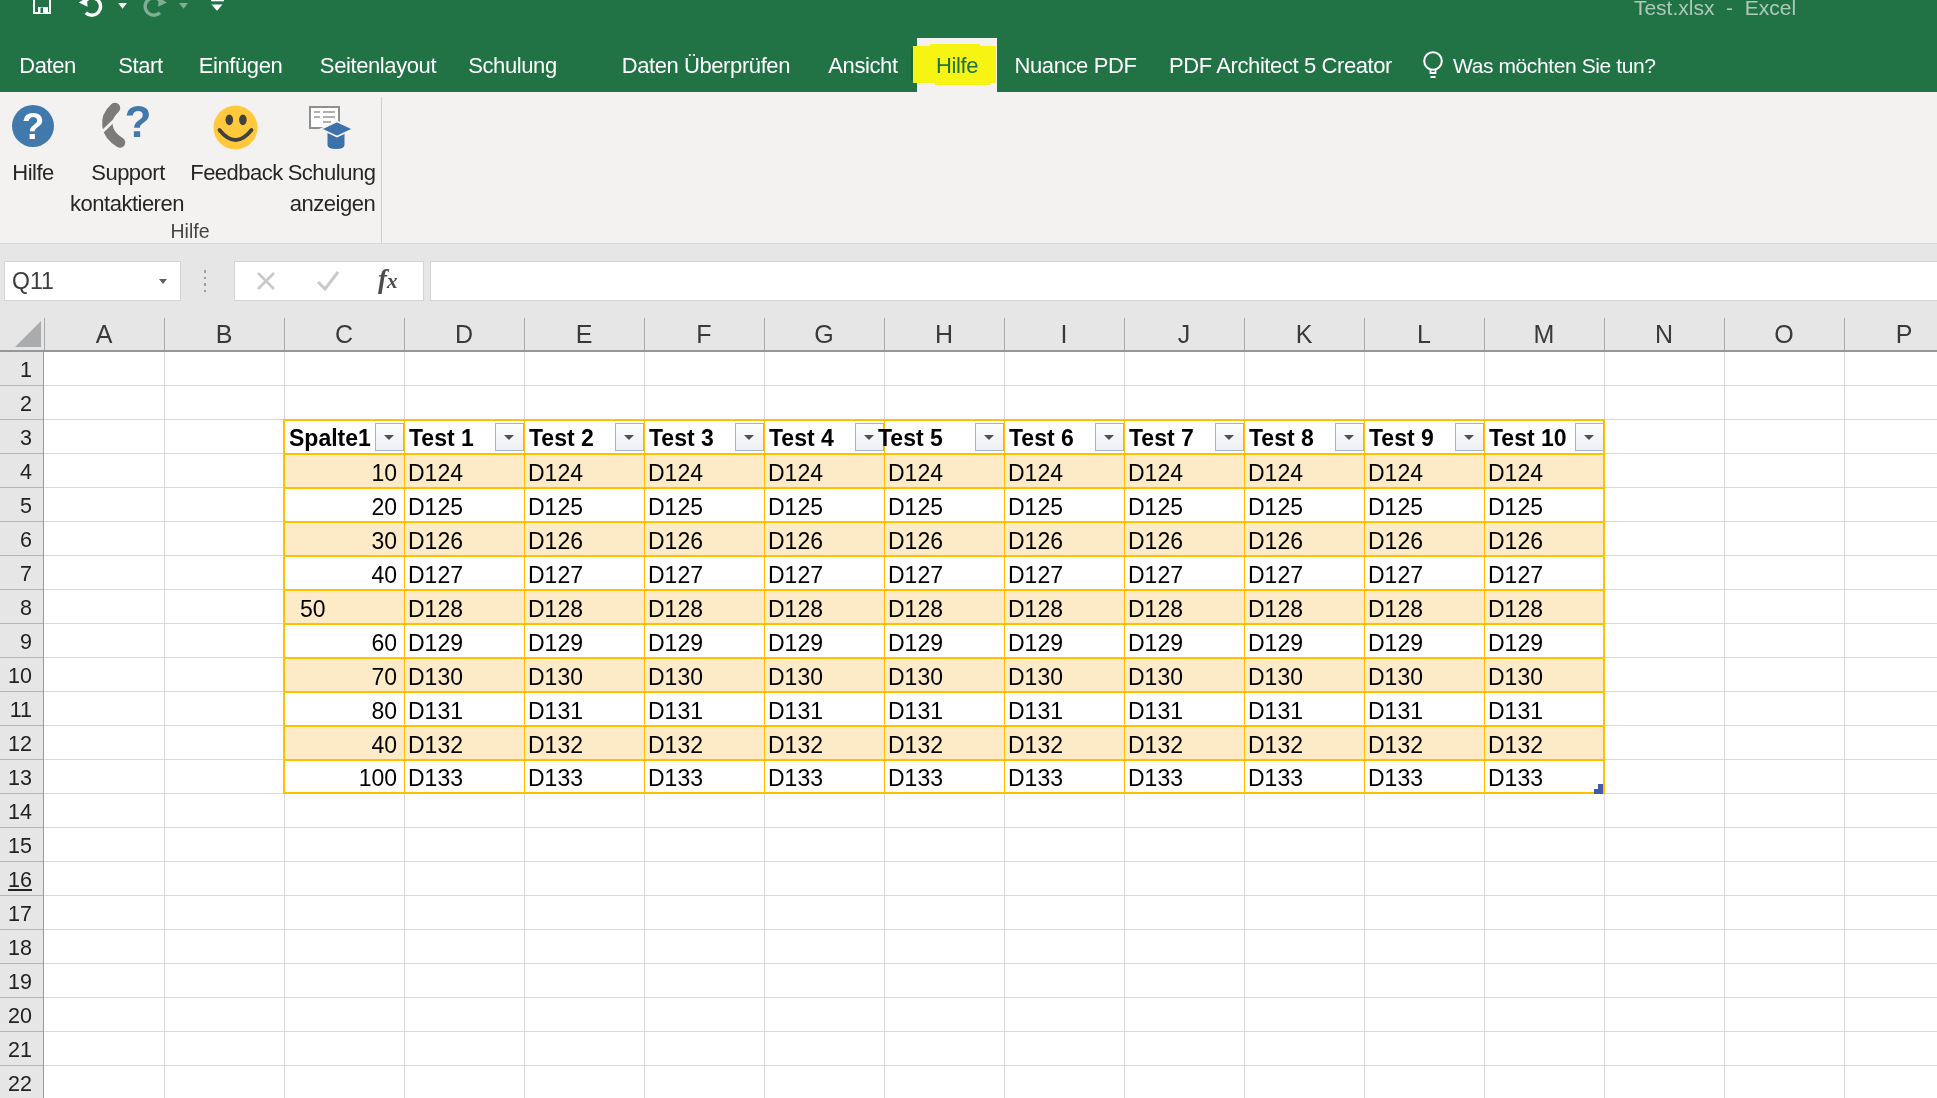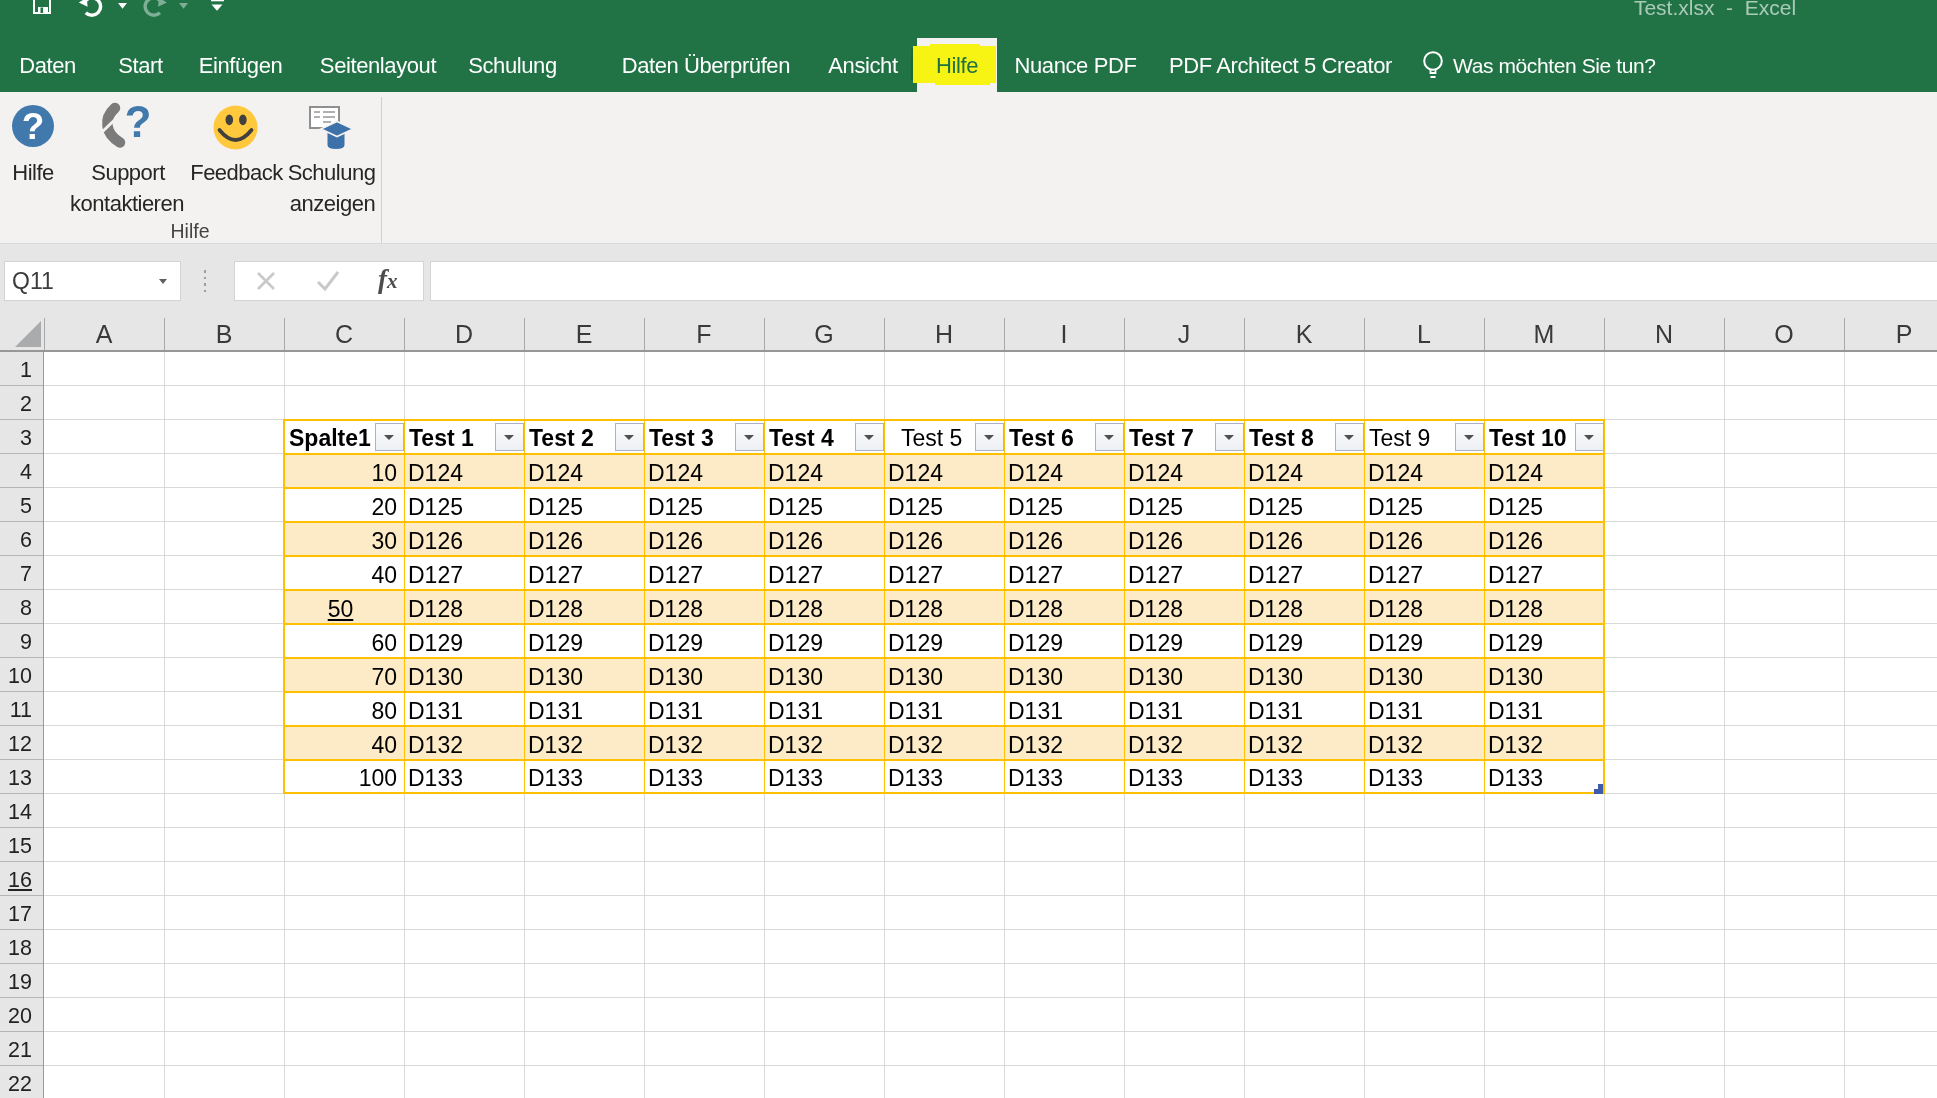--- a/index.html
+++ b/index.html
@@ -270,29 +270,29 @@
 <div class="cellt" style="left:289px;top:422px;font-weight:bold;">Spalte1</div>
 <div class="fbtn" style="left:375px;top:423px;"></div>
 <div class="cellt" style="left:409px;top:422px;font-weight:bold;">Test 1</div>
 <div class="fbtn" style="left:495px;top:423px;"></div>
 <div class="cellt" style="left:529px;top:422px;font-weight:bold;">Test 2</div>
 <div class="fbtn" style="left:615px;top:423px;"></div>
 <div class="cellt" style="left:649px;top:422px;font-weight:bold;">Test 3</div>
 <div class="fbtn" style="left:735px;top:423px;"></div>
 <div class="cellt" style="left:769px;top:422px;font-weight:bold;">Test 4</div>
 <div class="fbtn" style="left:855px;top:423px;"></div>
-<div class="cellt" style="left:878px;top:422px;font-weight:normal;margin-left:23px;">Test 5</div>
+<div class="cellt" style="left:878px;top:422px;font-weight:bold;">Test 5</div>
 <div class="fbtn" style="left:975px;top:423px;"></div>
 <div class="cellt" style="left:1009px;top:422px;font-weight:bold;">Test 6</div>
 <div class="fbtn" style="left:1095px;top:423px;"></div>
 <div class="cellt" style="left:1129px;top:422px;font-weight:bold;">Test 7</div>
 <div class="fbtn" style="left:1215px;top:423px;"></div>
 <div class="cellt" style="left:1249px;top:422px;font-weight:bold;">Test 8</div>
 <div class="fbtn" style="left:1335px;top:423px;"></div>
-<div class="cellt" style="left:1369px;top:422px;font-weight:normal;">Test 9</div>
+<div class="cellt" style="left:1369px;top:422px;font-weight:bold;">Test 9</div>
 <div class="fbtn" style="left:1455px;top:423px;"></div>
 <div class="cellt" style="left:1489px;top:422px;font-weight:bold;">Test 10</div>
 <div class="fbtn" style="left:1575px;top:423px;"></div>
 <div class="cellt" style="left:284px;top:457px;width:113px;text-align:right;">10</div>
 <div class="cellt" style="left:408px;top:457px;">D124</div>
 <div class="cellt" style="left:528px;top:457px;">D124</div>
 <div class="cellt" style="left:648px;top:457px;">D124</div>
 <div class="cellt" style="left:768px;top:457px;">D124</div>
 <div class="cellt" style="left:888px;top:457px;">D124</div>
 <div class="cellt" style="left:1008px;top:457px;">D124</div>
@@ -326,21 +326,21 @@
 <div class="cellt" style="left:408px;top:559px;">D127</div>
 <div class="cellt" style="left:528px;top:559px;">D127</div>
 <div class="cellt" style="left:648px;top:559px;">D127</div>
 <div class="cellt" style="left:768px;top:559px;">D127</div>
 <div class="cellt" style="left:888px;top:559px;">D127</div>
 <div class="cellt" style="left:1008px;top:559px;">D127</div>
 <div class="cellt" style="left:1128px;top:559px;">D127</div>
 <div class="cellt" style="left:1248px;top:559px;">D127</div>
 <div class="cellt" style="left:1368px;top:559px;">D127</div>
 <div class="cellt" style="left:1488px;top:559px;">D127</div>
-<div class="cellt" style="left:284px;top:593px;width:113px;text-align:center;text-decoration:underline;">50</div>
+<div class="cellt" style="left:300px;top:593px;width:113px;text-align:left;">50</div>
 <div class="cellt" style="left:408px;top:593px;">D128</div>
 <div class="cellt" style="left:528px;top:593px;">D128</div>
 <div class="cellt" style="left:648px;top:593px;">D128</div>
 <div class="cellt" style="left:768px;top:593px;">D128</div>
 <div class="cellt" style="left:888px;top:593px;">D128</div>
 <div class="cellt" style="left:1008px;top:593px;">D128</div>
 <div class="cellt" style="left:1128px;top:593px;">D128</div>
 <div class="cellt" style="left:1248px;top:593px;">D128</div>
 <div class="cellt" style="left:1368px;top:593px;">D128</div>
 <div class="cellt" style="left:1488px;top:593px;">D128</div>

